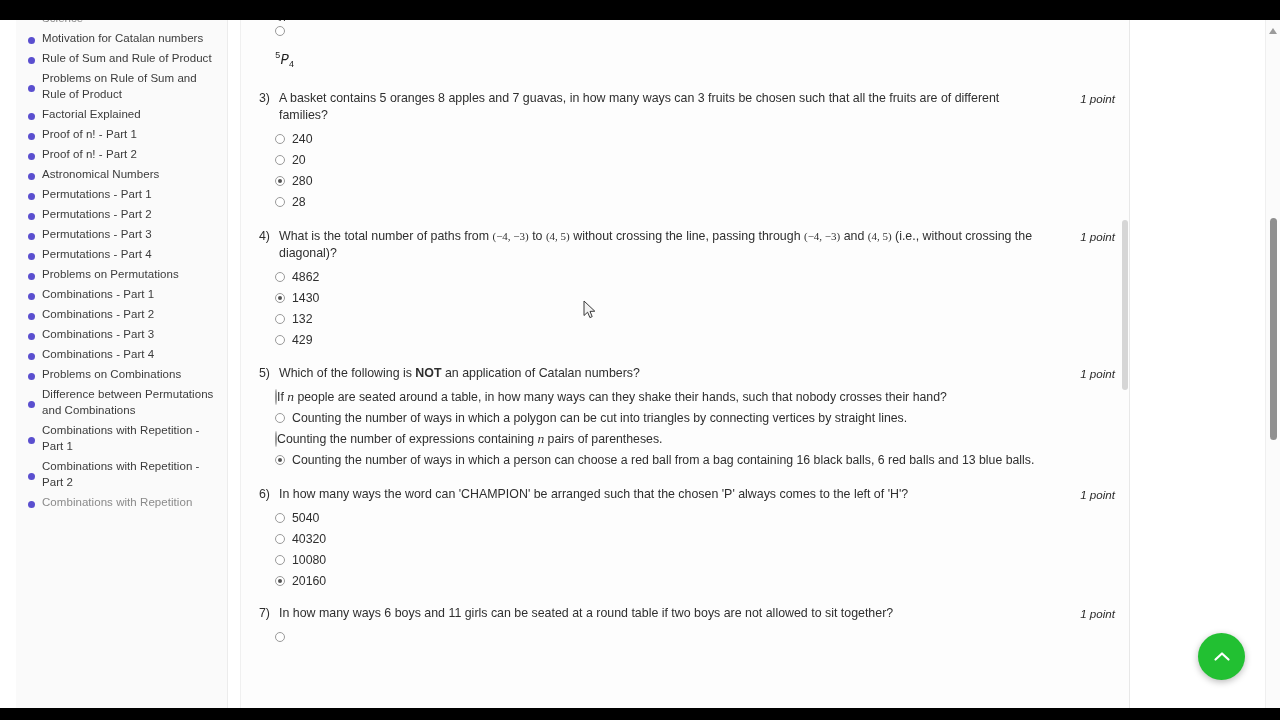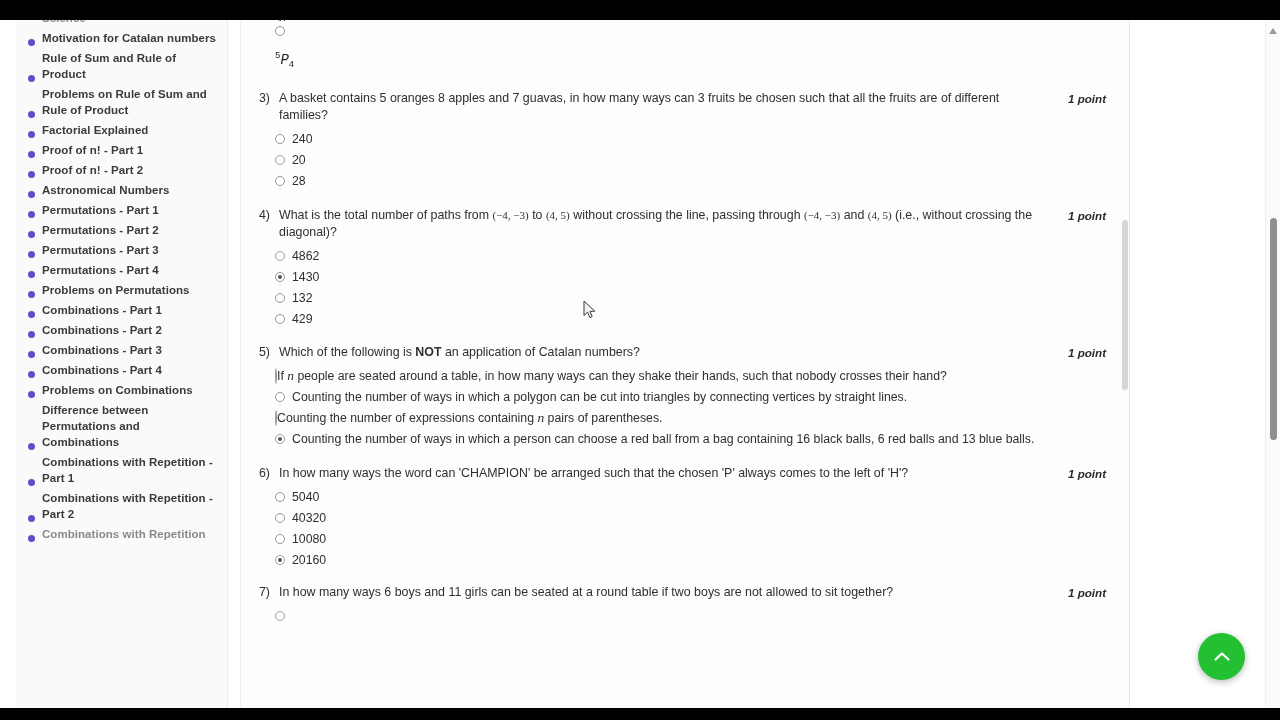--- a/index.html
+++ b/index.html
@@ -25,26 +25,25 @@
     position: absolute;
     left: 16px; top: 0;
     width: 212px; height: 688px;
     background: #fafafa;
     border-right: 1px solid #ececec;
     padding: 0 6px 0 10px;
     overflow: hidden;
   }
   .nav-item {
     display: flex;
-    align-items: flex-end;
+    align-items: center;
     gap: 7px;
     padding: 2px 4px 2px 2px;
     line-height: 16px;
     cursor: pointer;
-    font-weight: bold;
   }
   .bullet {
     flex: 0 0 auto;
     width: 7px; height: 7px;
     border-radius: 50%;
     background: #5a4fcf;
     margin-top: 5px;
   }
   .nav-label {
     font-size: 11.5px;
@@ -77,23 +76,23 @@
     flex: 0 0 auto;
     width: 24px;
     text-align: right;
     padding-right: 9px;
     color: #2f2f2f;
   }
   .q-text { flex: 1 1 auto; padding-right: 8px; }
   .q-points {
     flex: 0 0 auto;
     width: 56px;
-    text-align: center;
+    text-align: right;
     font-style: italic;
-    font-weight: bold;
+    font-weight: normal;
     font-size: 11.6px;
     color: #2b2b2b;
     white-space: nowrap;
   }
   b.not { font-weight: bold; }
   .mathv {
     font-family: "Liberation Serif", serif;
     font-style: italic;
     font-size: 13.5px;
   }
@@ -339,20 +338,24 @@
           <div class="options">
             <div class="opt">
               <span class="radio"></span>
               <span class="opt-text">240</span>
             </div>
             <div class="opt">
               <span class="radio"></span>
               <span class="opt-text">20</span>
             </div>
             <div class="opt">
+              <span class="radio sel"></span>
+              <span class="opt-text">280</span>
+            </div>
+            <div class="opt">
               <span class="radio"></span>
               <span class="opt-text">28</span>
             </div>
           </div>
         </div>
         <div class="q-block" style="margin-top: 18px;">
           <div class="q-head">
             <span class="q-num">4)</span>
             <span class="q-text">What is the total number of paths from <span class="mathpair">(−4, −3)</span> to <span class="mathpair">(4, 5)</span> without crossing the line, passing through <span class="mathpair">(−4, −3)</span> and <span class="mathpair">(4, 5)</span> (i.e., without crossing the diagonal)?</span>
             <span class="q-points">1 point</span>

